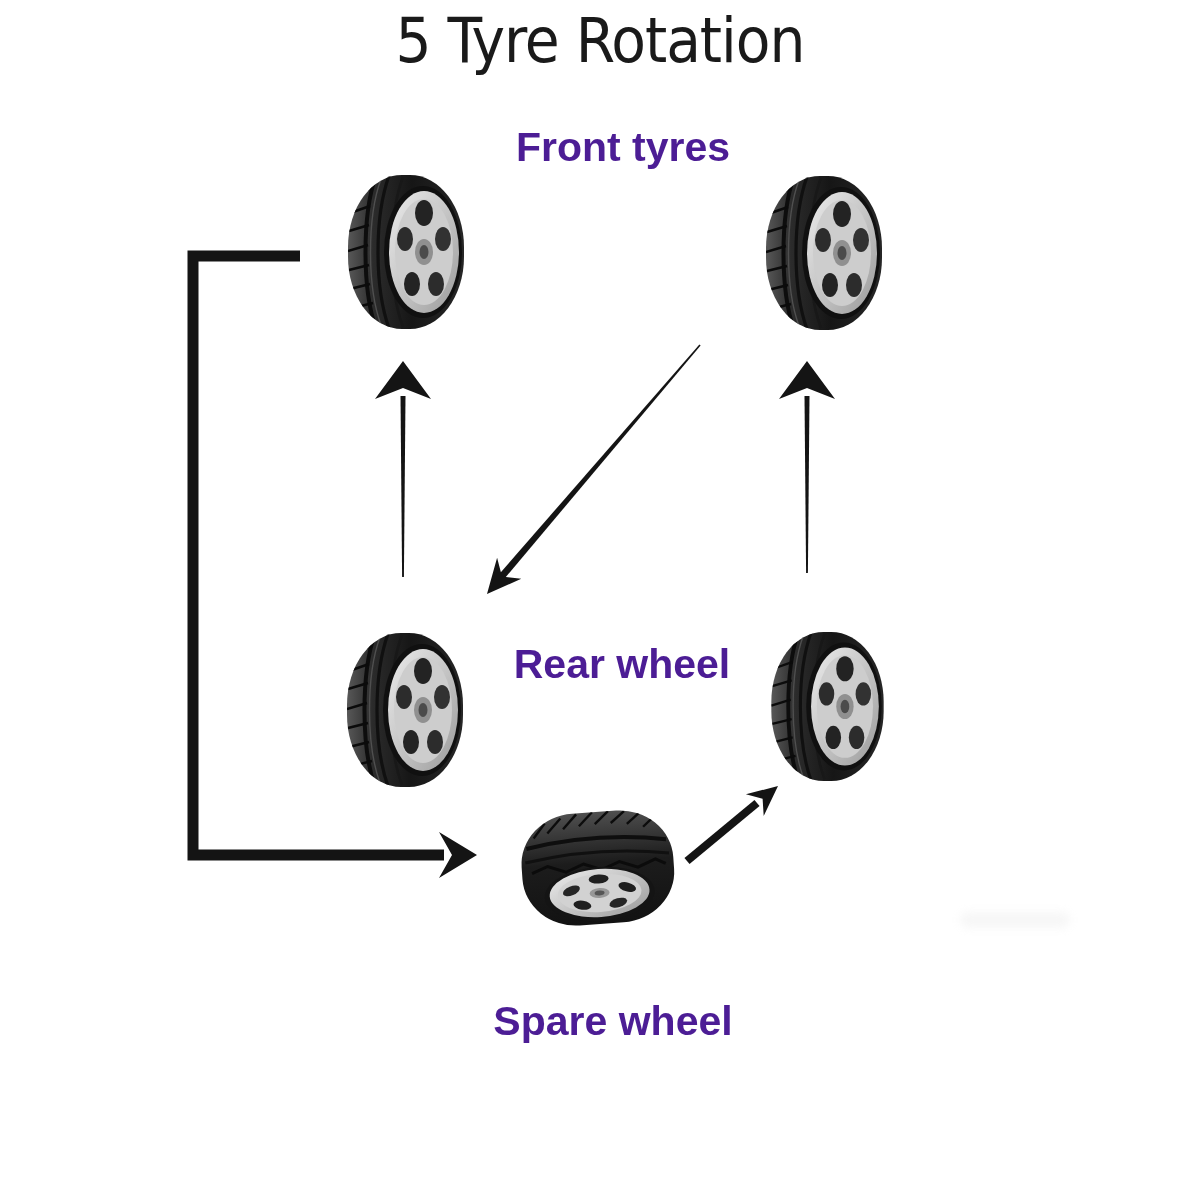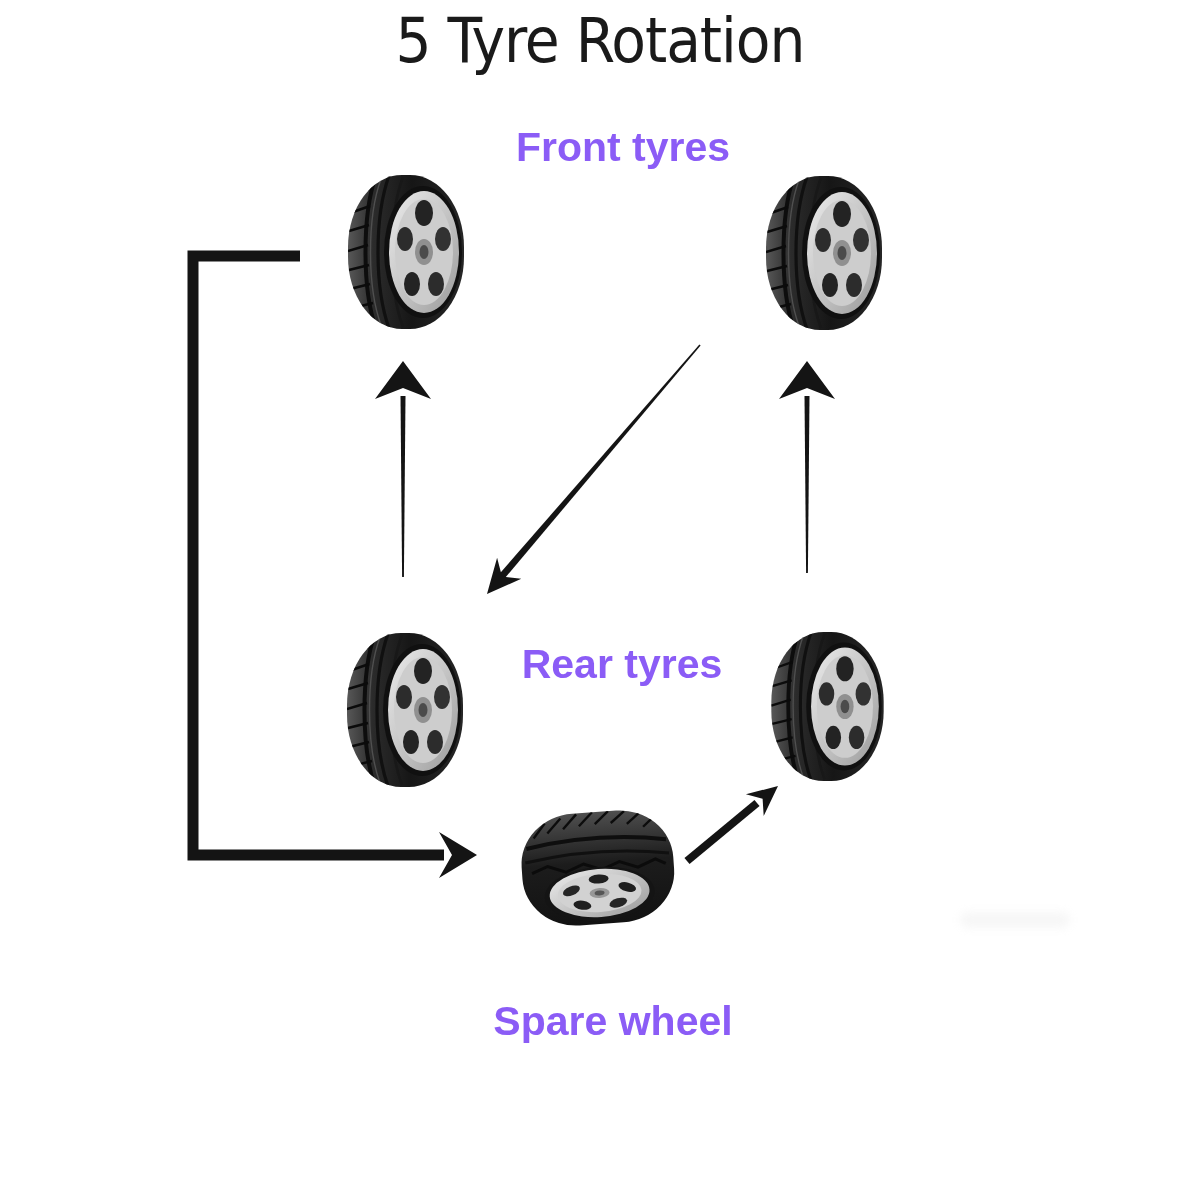--- a/index.html
+++ b/index.html
@@ -19,21 +19,21 @@
     letter-spacing:-1px;
     color:#1a1a1a;
     font-family:"DejaVu Sans","Liberation Sans",sans-serif;
     font-stretch:condensed;
   }
   .group-label{
     position:absolute;
     transform:translateX(-50%);
     font-size:41px;
     font-weight:700;
-    color:#8b5cf6;
+    color:#4c1d95;
     white-space:nowrap;
   }
   .label-front{left:623px;top:124px;}
   .label-rear{left:622px;top:641px;}
   .label-spare{left:613px;top:962px;margin-top:36px;}
   .tyre{position:absolute;}
   .tyre svg{display:block;width:100%;height:100%;}
   .arrow-layer{position:absolute;left:0;top:0;width:1200px;height:1200px;}
   .defs-holder{position:absolute;width:0;height:0;overflow:hidden;}
   .ghost-smudge{
@@ -129,21 +129,21 @@
           <ellipse cx="80" cy="87" rx="10" ry="5" fill="#989898"></ellipse>
           <ellipse cx="80" cy="87" rx="5" ry="2.5" fill="#565656"></ellipse>
         </g>
       </symbol>
     </defs>
   </svg>
 
   <div class="page-title">5 Tyre Rotation</div>
 
   <div class="group-label label-front">Front tyres</div>
-  <div class="group-label label-rear">Rear tyres</div>
+  <div class="group-label label-rear">Rear wheel</div>
   <div class="group-label label-spare">Spare wheel</div>
 
   <svg class="arrow-layer" viewBox="0 0 1200 1200">
 
     <g fill="#141414" stroke="#141414">
       <path d="M300 256 H193 V855 H444" fill="none" stroke-width="11"></path>
       <polygon points="477,855 439,832 452,855 439,878" stroke="none"></polygon>
     </g>
 
     <g fill="#141414">

